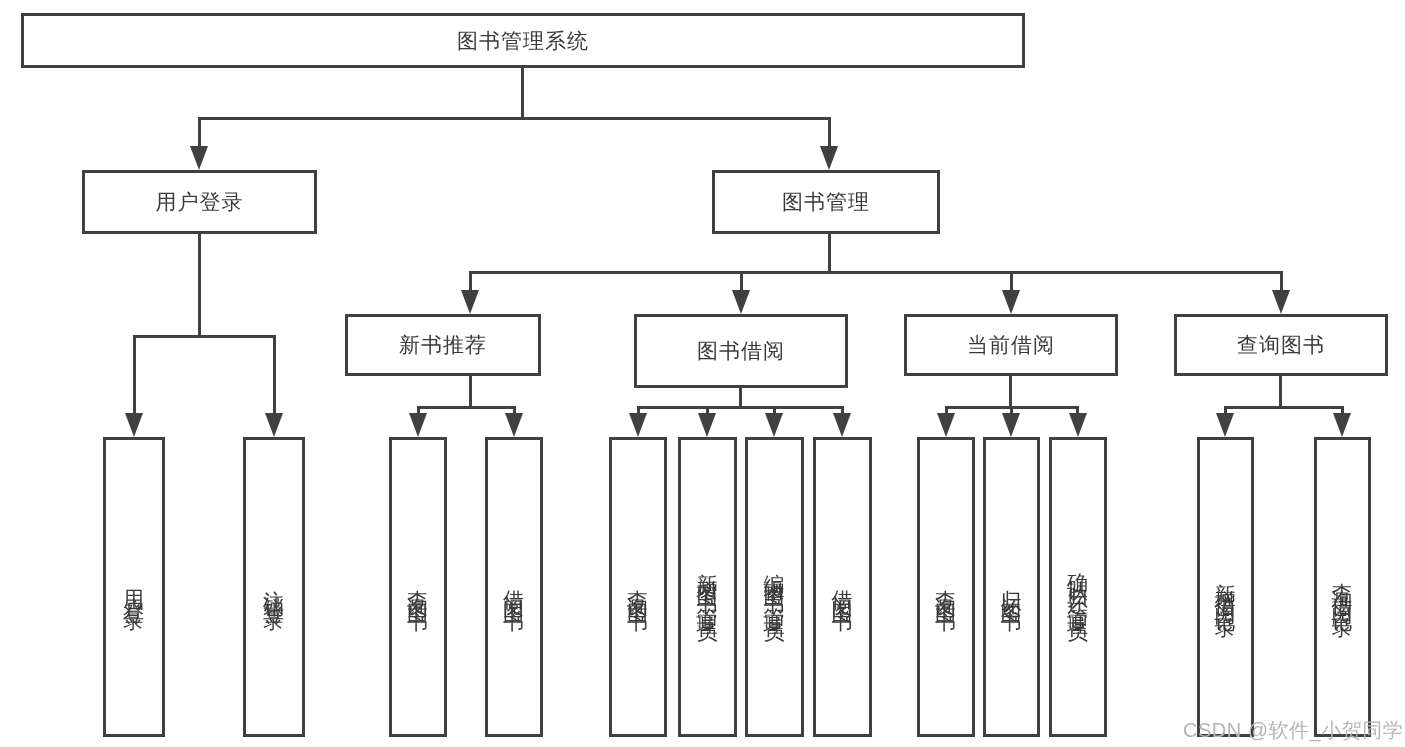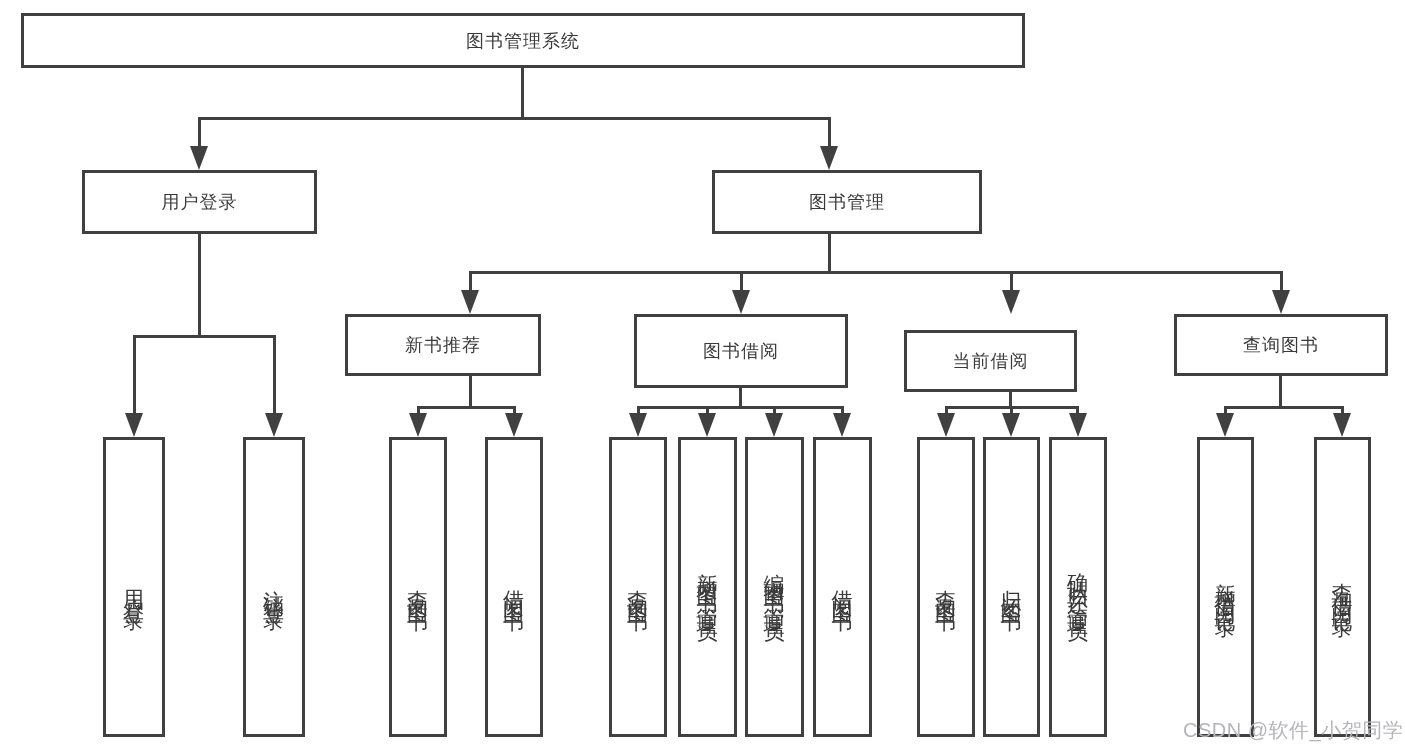--- a/index.html
+++ b/index.html
@@ -13,21 +13,21 @@
   }
   
   .node {
     position: absolute;
     box-sizing: border-box;
     border: 3px solid #404040;
     background: #ffffff;
     display: flex;
     align-items: center;
     justify-content: center;
-    font-size: 18px;
+    font-size: 21px;
     color: #3a3a3a;
     letter-spacing: 1px;
   }
   
   .vnode {
     position: absolute;
     top: 437px;
     height: 300px;
     box-sizing: border-box;
     border: 3px solid #404040;
@@ -126,25 +126,25 @@
   <div class="vl" style="left:1279px;top:374px;height:35px"></div>
   <div class="hl" style="left:1224px;top:406px;width:120px"></div>
   <div class="vl" style="left:1224px;top:406px;height:9px"></div>
   <div class="vl" style="left:1341px;top:406px;height:9px"></div>
   <div class="ah" style="left:1216px;top:413px"></div>
   <div class="ah" style="left:1333px;top:413px"></div>
 
   <div class="node" style="left:21px;top:13px;width:1004px;height:55px">图书管理系统</div>
 
   <div class="node" style="left:82px;top:170px;width:235px;height:64px">用户登录</div>
-  <div class="node" style="left:712px;top:170px;width:270px;height:64px">图书管理</div>
+  <div class="node" style="left:712px;top:170px;width:228px;height:64px">图书管理</div>
 
   <div class="node" style="left:345px;top:314px;width:196px;height:62px">新书推荐</div>
   <div class="node" style="left:634px;top:314px;width:214px;height:74px">图书借阅</div>
-  <div class="node" style="left:904px;top:330px;width:173px;height:62px">当前借阅</div>
+  <div class="node" style="left:904px;top:314px;width:214px;height:62px">当前借阅</div>
   <div class="node" style="left:1174px;top:314px;width:214px;height:62px">查询图书</div>
 
   <div class="vnode" style="left:103px;width:62px">
     <span class="vtext">用户登录</span>
   </div>
   <div class="vnode" style="left:243px;width:62px">
     <span class="vtext">注销登录</span>
   </div>
 
   <div class="vnode" style="left:389px;width:58px">

